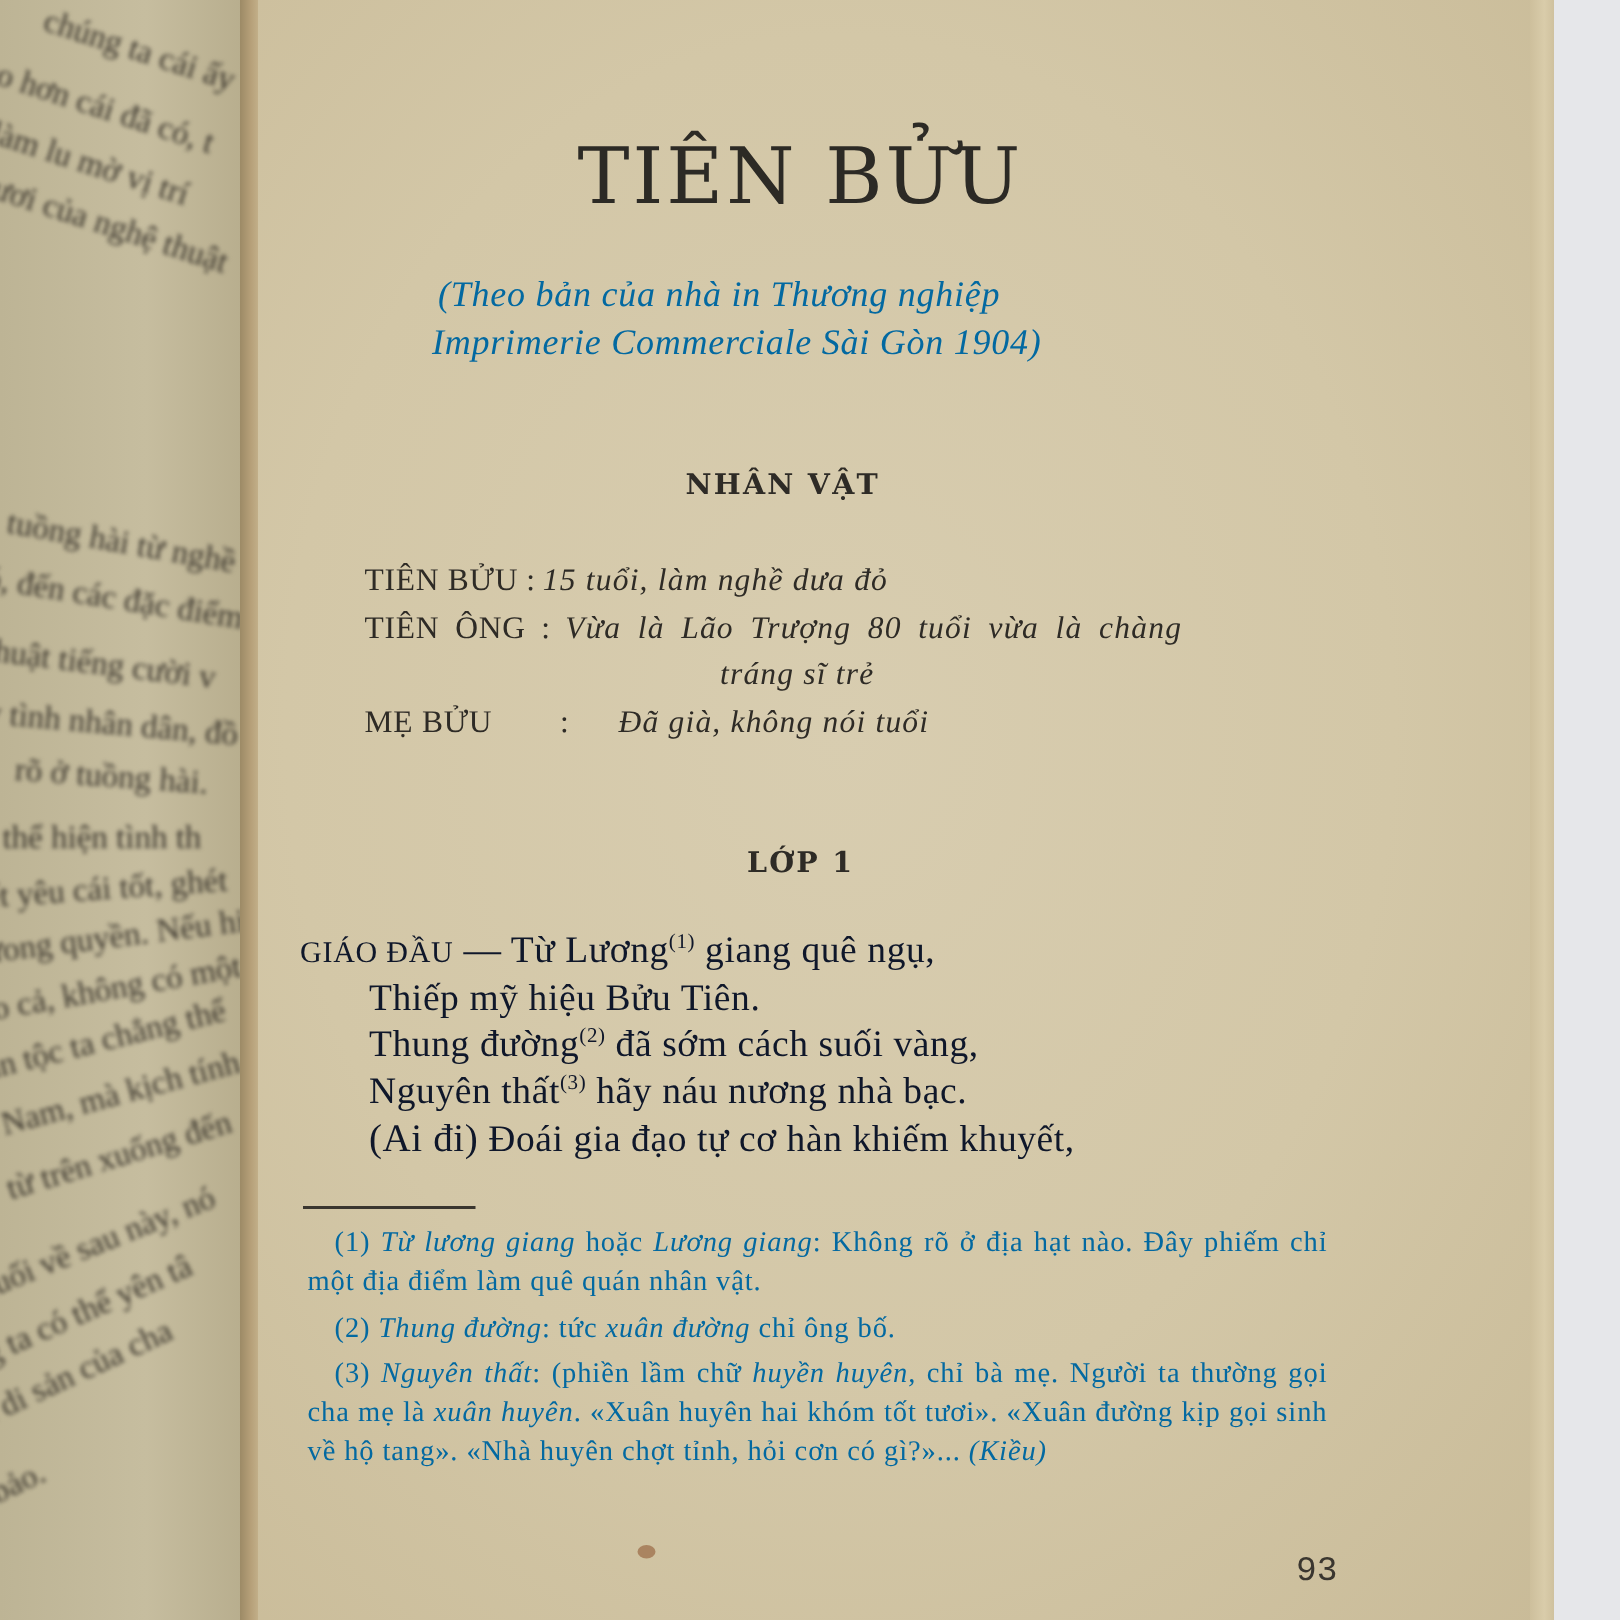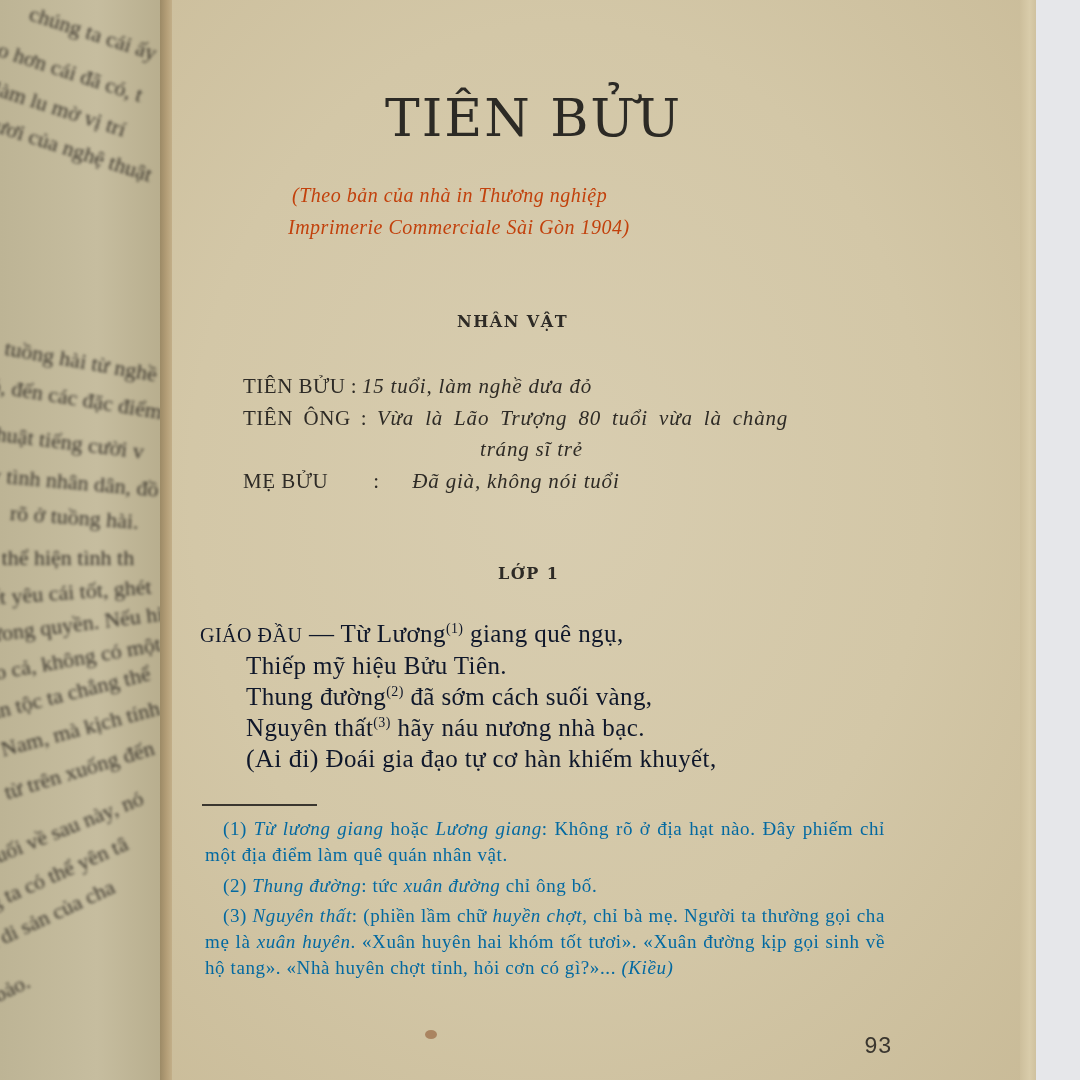--- a/index.html
+++ b/index.html
@@ -30,25 +30,25 @@
     position:absolute; left:1020px; top:0; width:16px; height:1080px;
     background:linear-gradient(90deg,#cdbf9c,#d9ccaa 60%,#cfc19e);
   }
   .title {
     position:absolute; left:385px; top:88px; width:300px;
     font-family:"DejaVu Serif", serif; font-size:52px; letter-spacing:2px;
     color:#2c2a25;
   }
   .subtitle {
     position:absolute; font-family:"Liberation Serif", serif; font-style:italic;
-    font-size:20px; color:#c2410c; white-space:nowrap; letter-spacing:0.5px;
+    font-size:24px; color:#0369a1; white-space:nowrap; letter-spacing:0.5px;
   }
   .heading {
     position:absolute; font-family:"DejaVu Serif", serif; font-weight:bold;
-    font-size:16px; color:#2e2b26; letter-spacing:1.5px;
+    font-size:19px; color:#2e2b26; letter-spacing:1.5px;
   }
   .char-row { position:absolute; left:243px; font-family:"Liberation Serif", serif; font-size:21px; color:#2e2b26; white-space:nowrap; }
   .char-name { display:inline-block; letter-spacing:0.5px; }
   .char-desc { font-style:italic; letter-spacing:0.8px; }
   .verse {
     position:absolute; font-family:Liberation Serif, serif; font-size:25px;
     color:#0f172a; white-space:nowrap; letter-spacing:0.4px;
   }
   .verse sup { font-size:14px; }
   .smallcaps { font-size:20px; letter-spacing:0.5px; }
@@ -142,17 +142,17 @@
 <div class="note" style="top:816px; text-indent:18px;">
   <span>(1)</span>
   <i>Từ lương giang</i><span> hoặc </span><i>Lương giang</i><span>: Không rõ ở địa hạt nào. Đây phiếm chỉ một địa điểm làm quê quán nhân vật.</span>
 </div>
 <div class="note" style="top:873px; text-indent:18px;">
   <span>(2)</span>
   <i>Thung đường</i><span>: tức </span><i>xuân đường</i><span> chỉ ông bố.</span>
 </div>
 <div class="note" style="top:903px; text-indent:18px;">
   <span>(3)</span>
-  <i>Nguyên thất</i><span>: (phiền lầm chữ </span><i>huyền chợt</i><span>, chỉ bà mẹ. Người ta thường gọi cha mẹ là </span><i>xuân huyên</i><span>. «Xuân huyên hai khóm tốt tươi». «Xuân đường kịp gọi sinh về hộ tang». «Nhà huyên chợt tỉnh, hỏi cơn có gì?»... </span><i>(Kiều)</i>
+  <i>Nguyên thất</i><span>: (phiền lầm chữ </span><i>huyền huyên</i><span>, chỉ bà mẹ. Người ta thường gọi cha mẹ là </span><i>xuân huyên</i><span>. «Xuân huyên hai khóm tốt tươi». «Xuân đường kịp gọi sinh về hộ tang». «Nhà huyên chợt tỉnh, hỏi cơn có gì?»... </span><i>(Kiều)</i>
 </div>
 
 <div class="stain"></div>
 <div class="pageno">93</div>
 
 </body></html>

